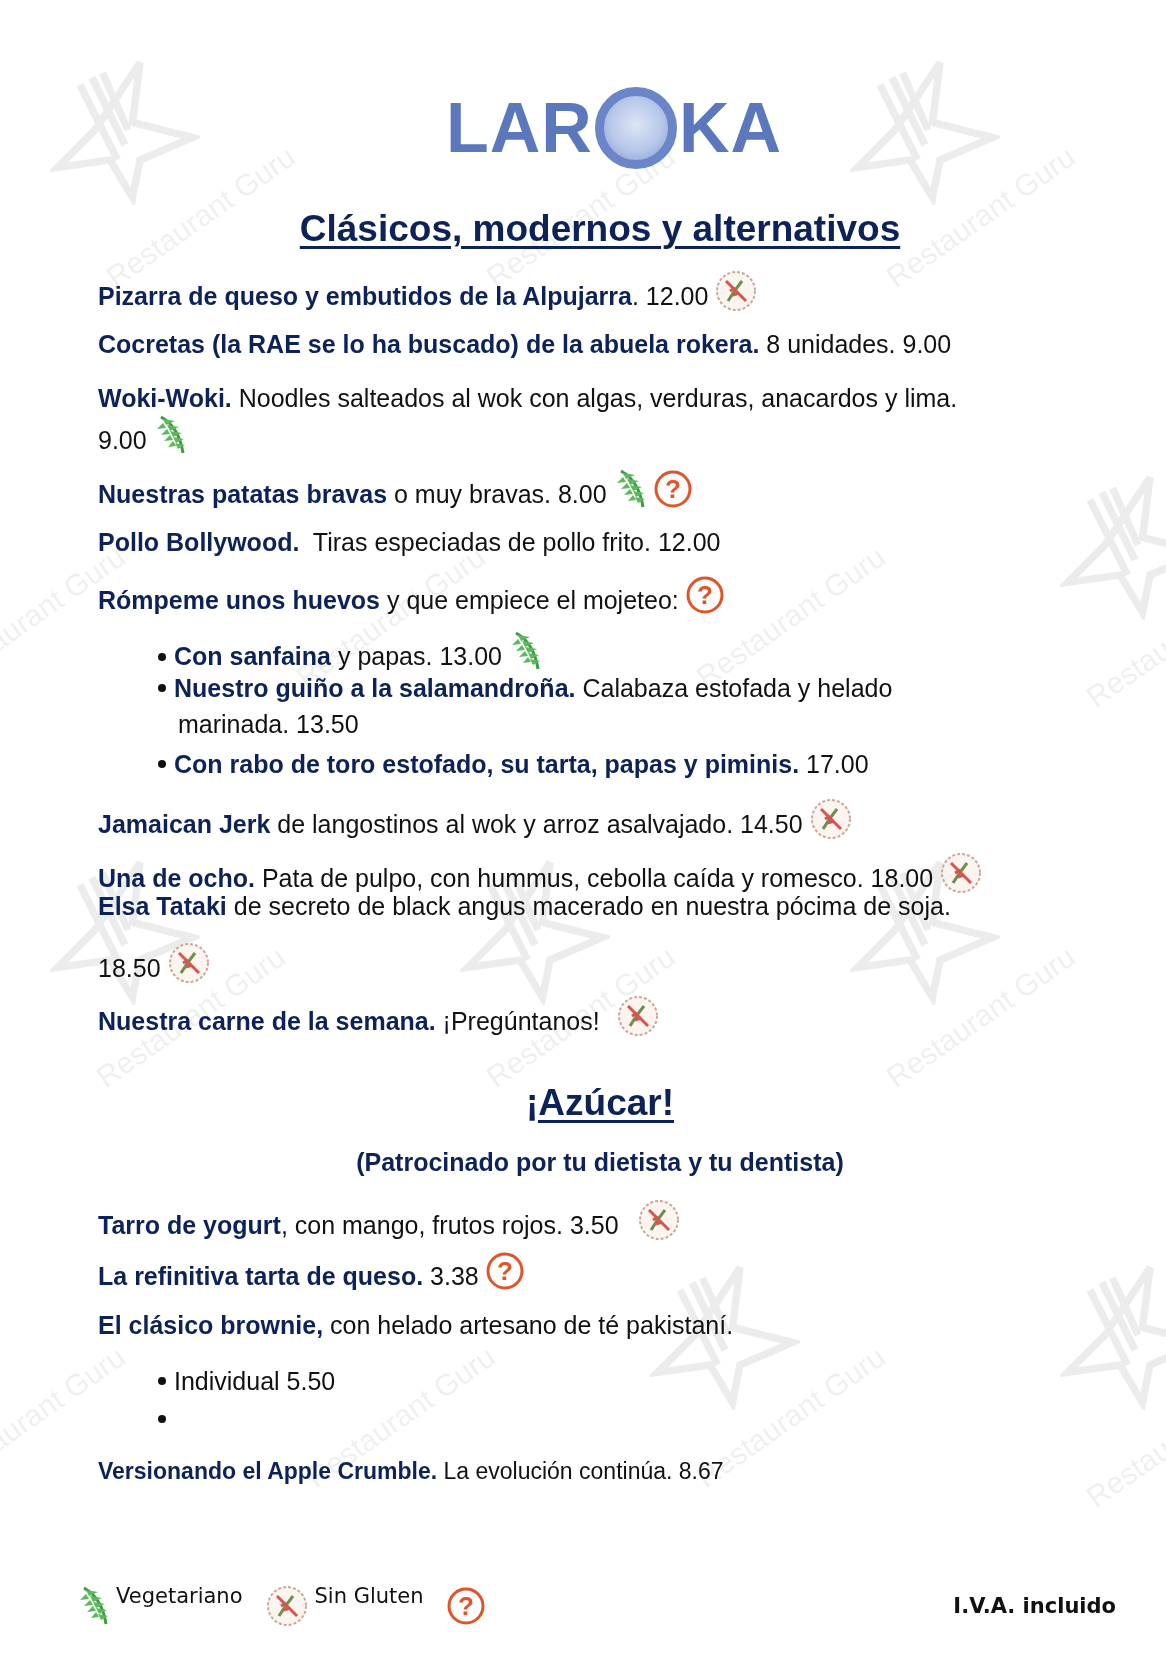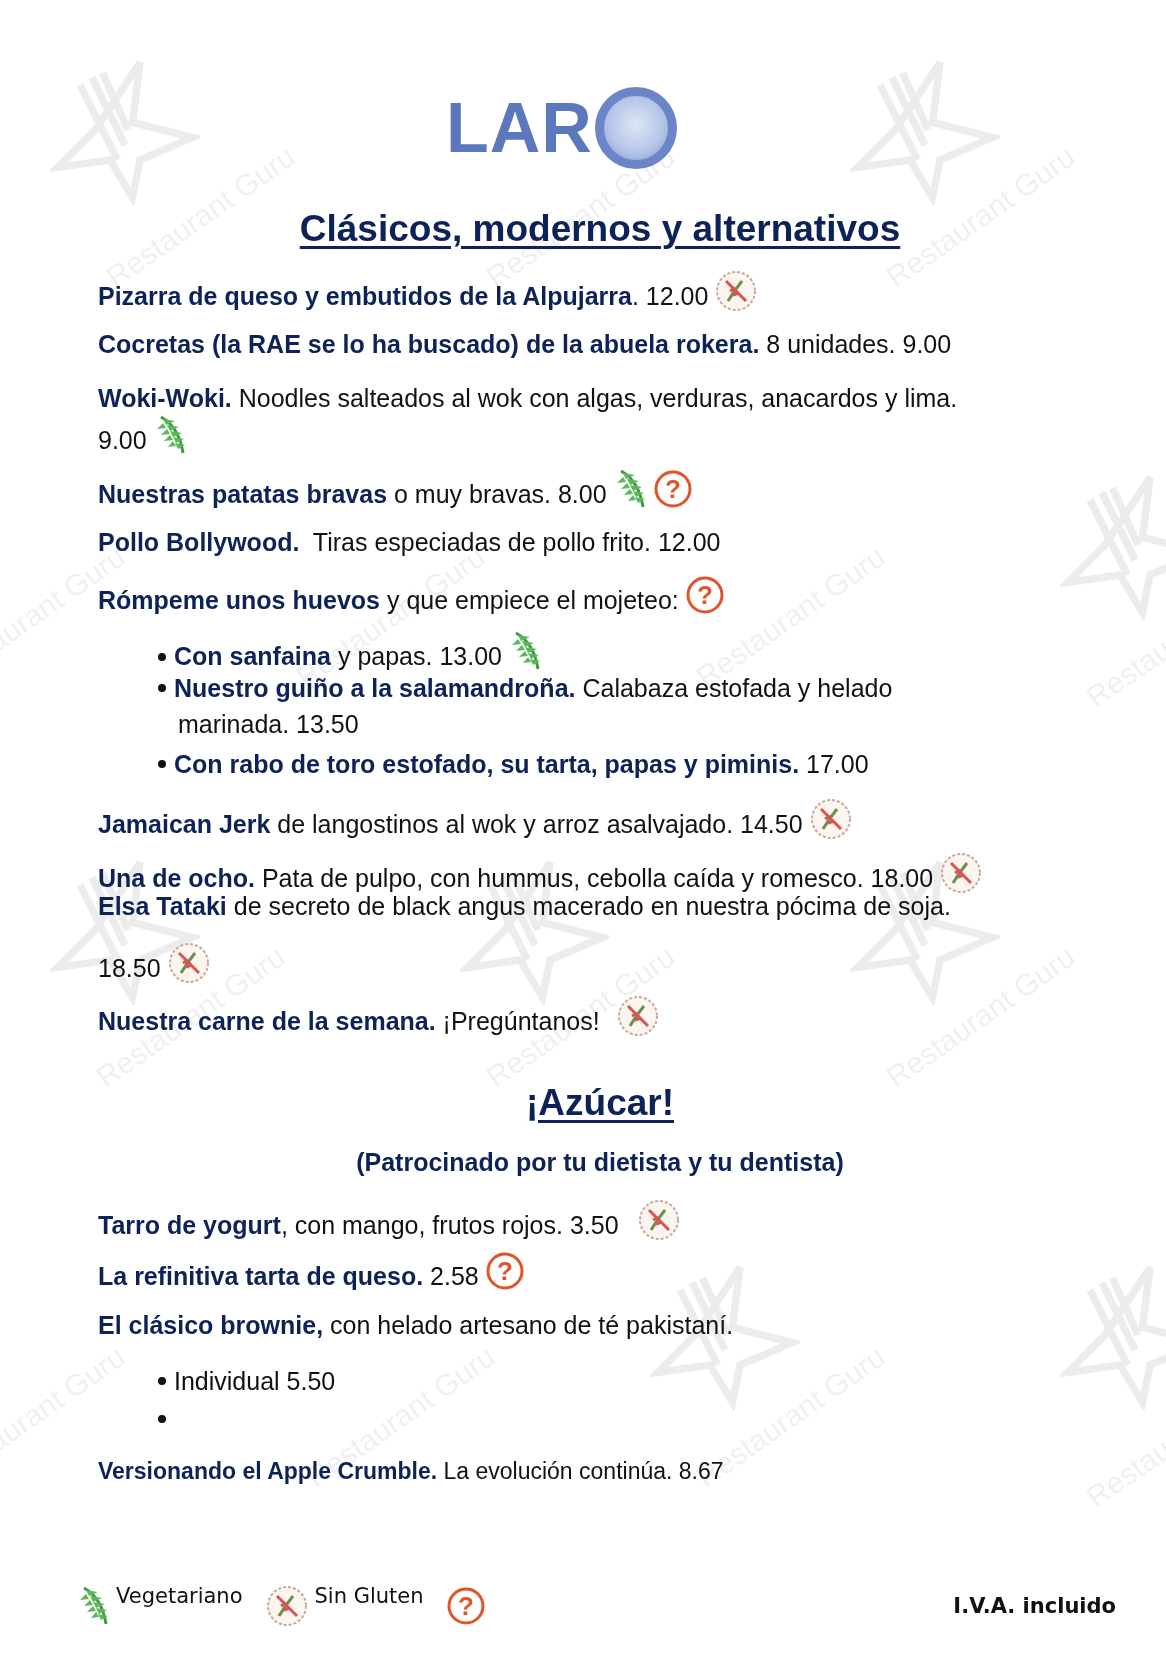--- a/index.html
+++ b/index.html
@@ -93,20 +93,21 @@
 <div class="wm wm-text" style="left:870px;top:1000px">Restaurant Guru</div>
 <div class="wm wm-text" style="left:-80px;top:1400px">Restaurant Guru</div>
 <div class="wm wm-text" style="left:290px;top:1400px">Restaurant Guru</div>
 <div class="wm wm-text" style="left:680px;top:1400px">Restaurant Guru</div>
 <div class="wm wm-text" style="left:1070px;top:1420px">Restaurant Guru</div>
 
 <div class="logo">
   <span class="la">LA</span>
     <span>R</span>
     <span class="globe"></span>
+    <span>KA</span>
 </div>
 
 <div class="h1" style="top:208px;font-size:37px;left:0;width:1200px">Clásicos, modernos y alternativos</div>
 
 <div class="line" style="top:272px"><span class="b">Pizarra de queso y embutidos de la Alpujarra</span><span>. 12.00</span><span class="icon"><svg width="44" height="44" viewBox="0 0 44 44">
         <circle cx="22" cy="22" r="19" fill="#fbf4ef" stroke="#c9a79b" stroke-width="2" stroke-dasharray="3 2"></circle>
         <path d="M14 32 Q20 22 28 12" stroke="#6d8f4e" stroke-width="3" fill="none"></path>
         <path d="M12 12 L32 32" stroke="#d9534f" stroke-width="3"></path>
         <path d="M16 22 l5 -3 M19 26 l6 -2" stroke="#d9534f" stroke-width="3"></path>
       </svg></span></div>
@@ -204,21 +205,21 @@
 <div class="h1" style="top:1082px;font-size:37px">¡Azúcar!</div>
 <div class="sub" style="top:1148px">(Patrocinado por tu dietista y tu dentista)</div>
 
 <div class="line" style="top:1201px"><span class="b">Tarro de yogurt</span><span>, con mango, frutos rojos. 3.50</span><span class="icon" style="margin-left:18px"><svg width="44" height="44" viewBox="0 0 44 44">
         <circle cx="22" cy="22" r="19" fill="#fbf4ef" stroke="#c9a79b" stroke-width="2" stroke-dasharray="3 2"></circle>
         <path d="M14 32 Q20 22 28 12" stroke="#6d8f4e" stroke-width="3" fill="none"></path>
         <path d="M12 12 L32 32" stroke="#d9534f" stroke-width="3"></path>
         <path d="M16 22 l5 -3 M19 26 l6 -2" stroke="#d9534f" stroke-width="3"></path>
       </svg></span></div>
 
-<div class="line" style="top:1254px"><span class="b">La </span><span class="b i">refinitiva</span><span class="b"> tarta de queso.</span><span> 2.58</span><span class="icon"><svg width="40" height="40" viewBox="0 0 40 40">
+<div class="line" style="top:1254px"><span class="b">La </span><span class="b i">refinitiva</span><span class="b"> tarta de queso.</span><span> 3.38</span><span class="icon"><svg width="40" height="40" viewBox="0 0 40 40">
         <circle cx="20" cy="20" r="17" fill="#fff" stroke="#e0542a" stroke-width="3"></circle>
         <text x="20" y="29" text-anchor="middle" font-family="Liberation Sans, sans-serif" font-size="26" font-weight="bold" fill="#e0542a">?</text>
       </svg></span></div>
 
 <div class="line" style="top:1307px"><span class="b">El clásico </span><span class="b i">brownie</span><span class="b">,</span><span> con helado artesano de té pakistaní.</span></div>
 
 <div class="bullet" style="left:158px;top:1363px"><span class="dot"></span><span>Individual 5.50</span></div>
 <div class="bullet" style="left:158px;top:1401px"><span class="dot"></span></div>
 
 <div class="line" style="top:1453px;font-size:23px"><span class="b">Versionando el </span><span class="b i">Apple Crumble</span><span class="b">.</span><span> La evolución continúa. 8.67</span></div>

